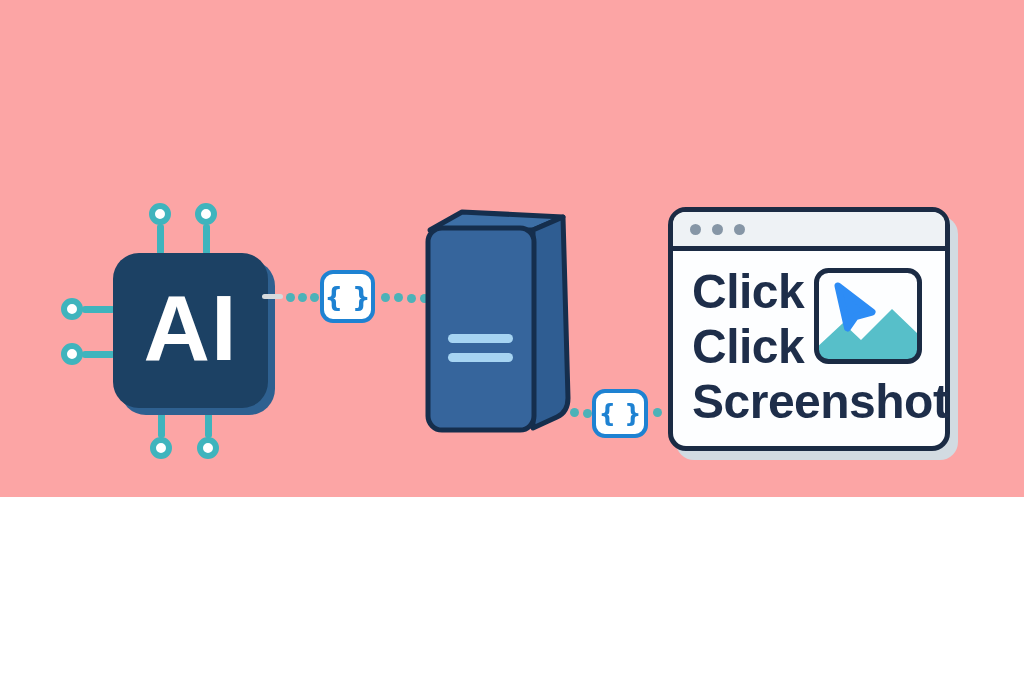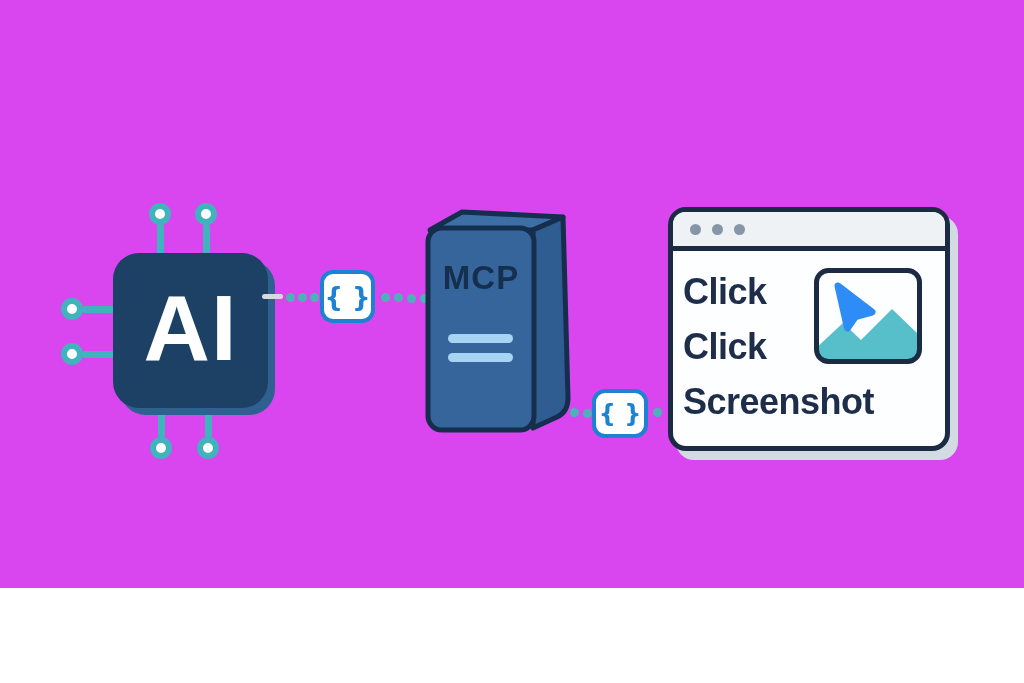--- a/index.html
+++ b/index.html
@@ -1,17 +1,17 @@
 <!DOCTYPE html>
 <html><head>
 <meta charset="utf-8">
 <style>
   html,body{margin:0;padding:0;background:#ffffff;}
   .canvas{
-    position:relative;width:1024px;height:588px;background:#d946ef;
+    position:relative;width:1024px;height:497px;background:#fca5a5;
     overflow:hidden;font-family:"Liberation Sans",sans-serif;
   }
 
   
   .chip{
     position:absolute;left:113px;top:253px;width:155px;height:155px;
     background:#1c4164;border-radius:26px;box-shadow:7px 7px 0 #2e6090;
     display:flex;align-items:center;justify-content:center;
   }
   .chip-label{
@@ -50,22 +50,22 @@
     box-sizing:border-box;background:#fdfeff;border:5px solid #1b2b44;
     border-radius:18px;box-shadow:8px 9px 0 #d2dbe2;
   }
   .topbar{
     height:34px;background:#eef2f5;border-bottom:5px solid #1b2b44;
     border-radius:12px 12px 0 0;display:flex;align-items:center;
     gap:11px;padding-left:17px;
   }
   .ctrl-dot{width:11px;height:11px;border-radius:50%;background:#8696a6;}
   .action-lines{
-    position:absolute;left:10px;top:52px;
-    font-weight:800;font-size:36px;line-height:55px;color:#1e2e4a;letter-spacing:-0.5px;
+    position:absolute;left:19px;top:52px;
+    font-weight:800;font-size:48px;line-height:55px;color:#1e2e4a;letter-spacing:-0.5px;
   }
   .screenshot-icon{position:absolute;left:141px;top:56px;}
 </style>
 </head>
 <body>
 
 <div class="canvas">
 
   <div class="stem-v" style="left:157px;top:224px;height:31px;"></div>
   <div class="stem-v" style="left:203px;top:224px;height:31px;"></div>
@@ -102,21 +102,20 @@
 
     <polygon points="10,30 42,12 143,17 113,30" fill="#3d6fa6" stroke="#152e4d" stroke-width="5" stroke-linejoin="round"></polygon>
 
     <path d="M113,30 L143,17 L148,198 Q148,212 137,217 L113,228 Z" fill="#2f5d92" stroke="#152e4d" stroke-width="5" stroke-linejoin="round"></path>
 
     <rect x="8" y="28" width="106" height="202" rx="14" fill="#36659c" stroke="#152e4d" stroke-width="5"></rect>
 
     <rect x="28" y="134" width="65" height="9" rx="4.5" fill="#a6d4f2"></rect>
     <rect x="28" y="153" width="65" height="9" rx="4.5" fill="#a6d4f2"></rect>
   </svg>
-  <div class="server-label">MCP</div>
 
   <div class="dot" style="left:570px;top:408px;"></div>
   <div class="dot" style="left:583px;top:409px;"></div>
   <div class="badge badge-2">
     <span>{ }</span>
   </div>
   <div class="dot" style="left:653px;top:408px;"></div>
 
   <div class="browser">
     <div class="topbar">

